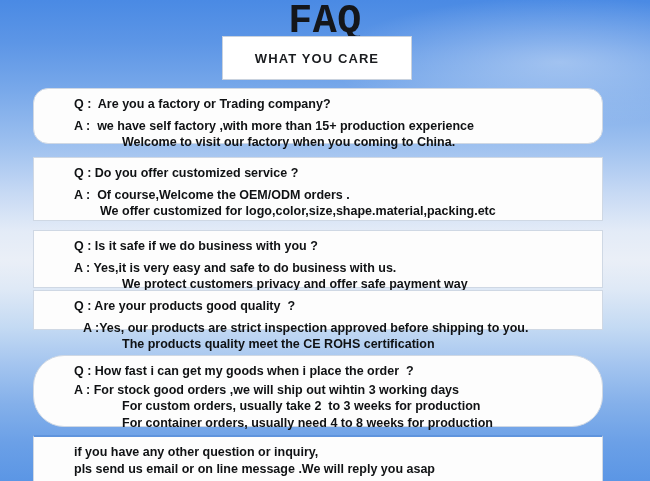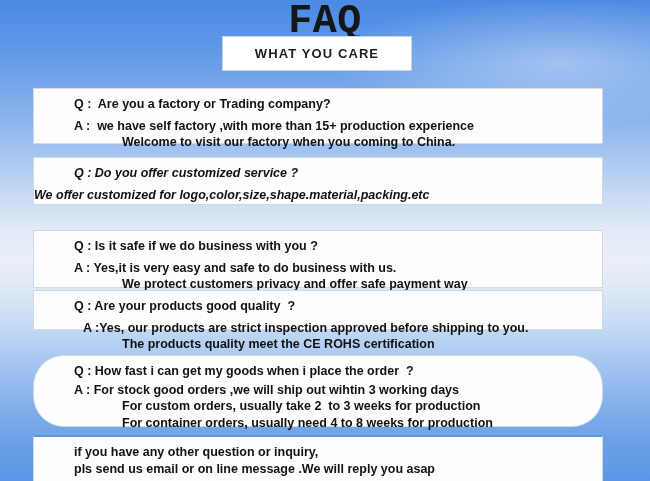--- a/index.html
+++ b/index.html
@@ -49,21 +49,21 @@
     color: #14161a;
     letter-spacing: 0.5px;
     font-family: Liberation Mono, monospace;
   }
 
   #subtitle-box {
     position: absolute;
     left: 222px;
     top: 36px;
     width: 190px;
-    height: 35px;
+    height: 44px;
     background: #ffffff;
     border: 1px solid #c9d2de;
     box-sizing: border-box;
     display: flex;
     align-items: center;
     justify-content: center;
   }
   #subtitle-box .subtitle-text {
     font-size: 13px;
     font-weight: bold;
@@ -92,49 +92,50 @@
     font-size: 12.5px;
     line-height: 16.5px;
     font-weight: bold;
     font-family: "Liberation Sans", sans-serif;
   }
   .qa-block { margin: 0; padding: 0; }
   .qa-block + .qa-block { margin-top: 5px; }
 
   
   .ind-40 { padding-left: 40px; }
-  .ind-66 { }
+  .ind-66 { padding-left: 66px; }
   .ind-70 { padding-left: 88px; }
 </style>
 </head>
 <body>
 
 <div id="faq-banner">
 
   <div id="faq-title">FAQ</div>
 
   <div id="subtitle-box">
     <span class="subtitle-text">WHAT YOU CARE</span>
   </div>
 
-  <div class="faq-card" style="top:88px;height:56px;">
+  <div class="faq-card" style="top:88px;height:56px;border-radius:15px;">
     <div class="qa-block">
       <span class="qa-line ind-40">Q :  Are you a factory or Trading company?</span>
     </div>
     <div class="qa-block">
       <span class="qa-line ind-40">A :  we have self factory ,with more than 15+ production experience</span>
       <span class="qa-line ind-70">Welcome to visit our factory when you coming to China.</span>
     </div>
   </div>
 
-  <div class="faq-card" style="top:157px;height:48px;font-style:italic;">
+  <div class="faq-card" style="top:157px;height:64px;">
     <div class="qa-block">
       <span class="qa-line ind-40">Q : Do you offer customized service ?</span>
     </div>
     <div class="qa-block">
+      <span class="qa-line ind-40">A :  Of course,Welcome the OEM/ODM orders .</span>
       <span class="qa-line ind-66">We offer customized for logo,color,size,shape.material,packing.etc</span>
     </div>
   </div>
 
   <div class="faq-card" style="top:230px;height:58px;">
     <div class="qa-block">
       <span class="qa-line ind-40">Q : Is it safe if we do business with you ?</span>
     </div>
     <div class="qa-block">
       <span class="qa-line ind-40">A : Yes,it is very easy and safe to do business with us.</span>

